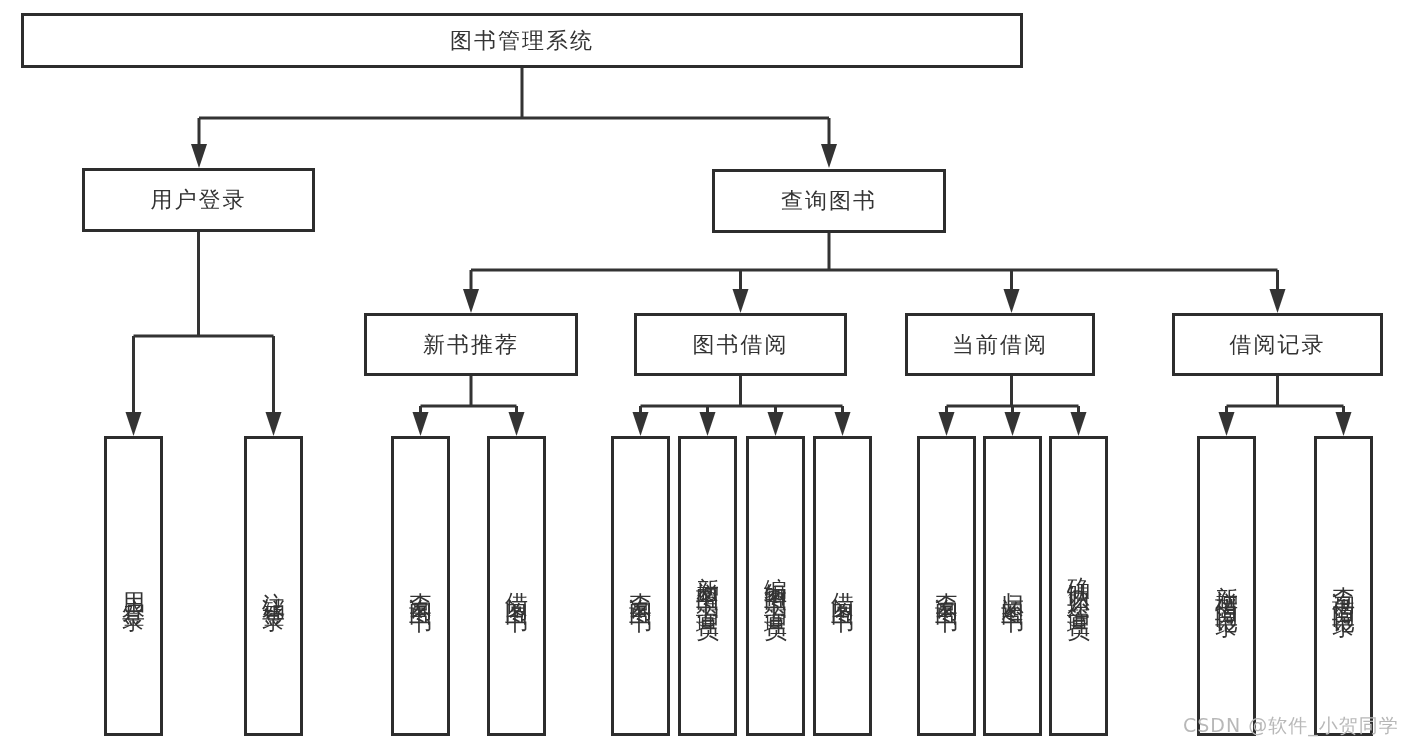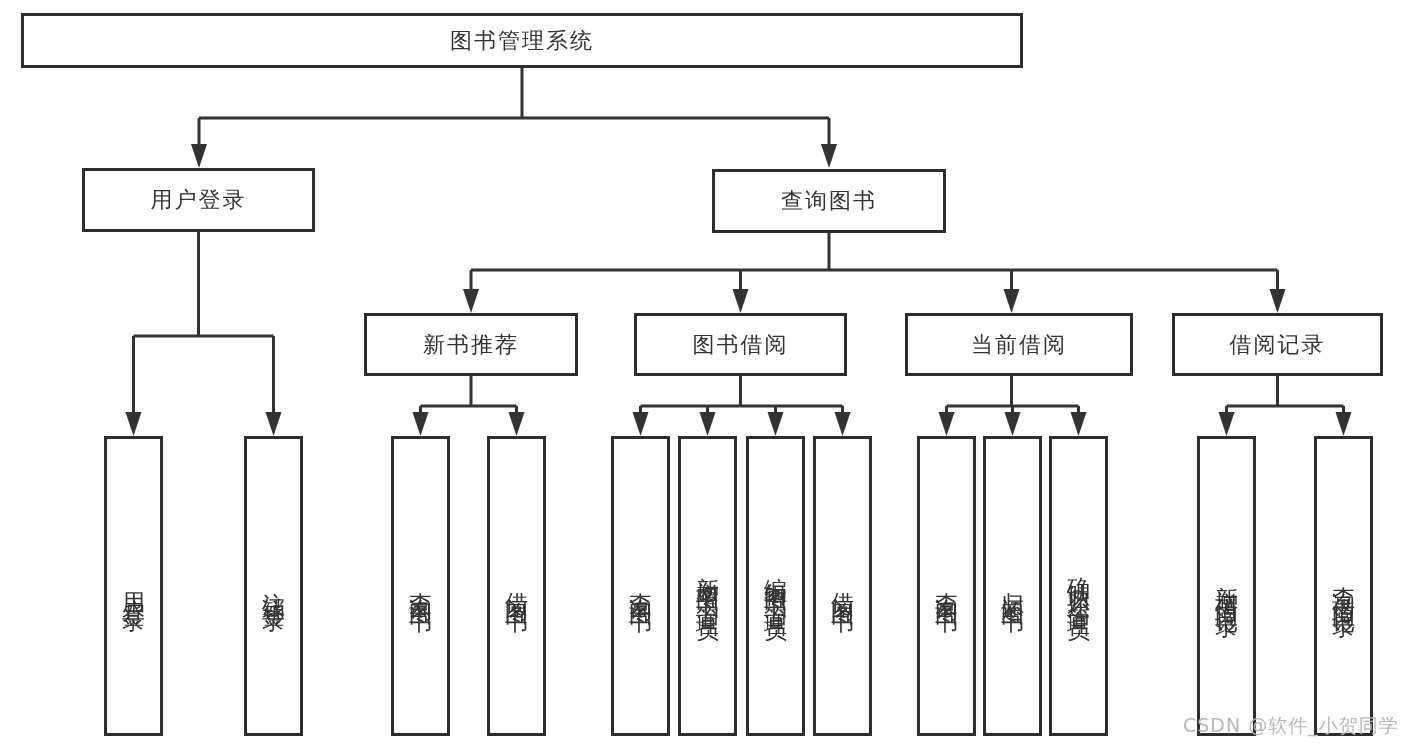--- a/index.html
+++ b/index.html
@@ -36,21 +36,21 @@
     font-size: 22px;
     letter-spacing: 2px;
     white-space: nowrap;
   }
   .root  { left: 21px;   top: 13px;  width: 1002px; height: 55px; }
   .n-user{ left: 82px;   top: 168px; width: 233px;  height: 64px; }
   .n-mgmt{ left: 712px;  top: 169px; width: 234px;  height: 64px; }
   .l3    { top: 313px; height: 63px; }
   .n-rec { left: 364px;  width: 214px; }
   .n-bor { left: 634px;  width: 213px; }
-  .n-cur { left: 905px;  width: 228px; }
+  .n-cur { left: 905px;  width: 190px; }
   .n-log { left: 1172px; width: 211px; }
   .vbox  { top: 436px; height: 300px; width: 59px; }
   .vbox span {
     writing-mode: vertical-rl;
     text-orientation: mixed;
     font-size: 23px;
     letter-spacing: 6px;
     line-height: 1;
     white-space: nowrap;
   }

